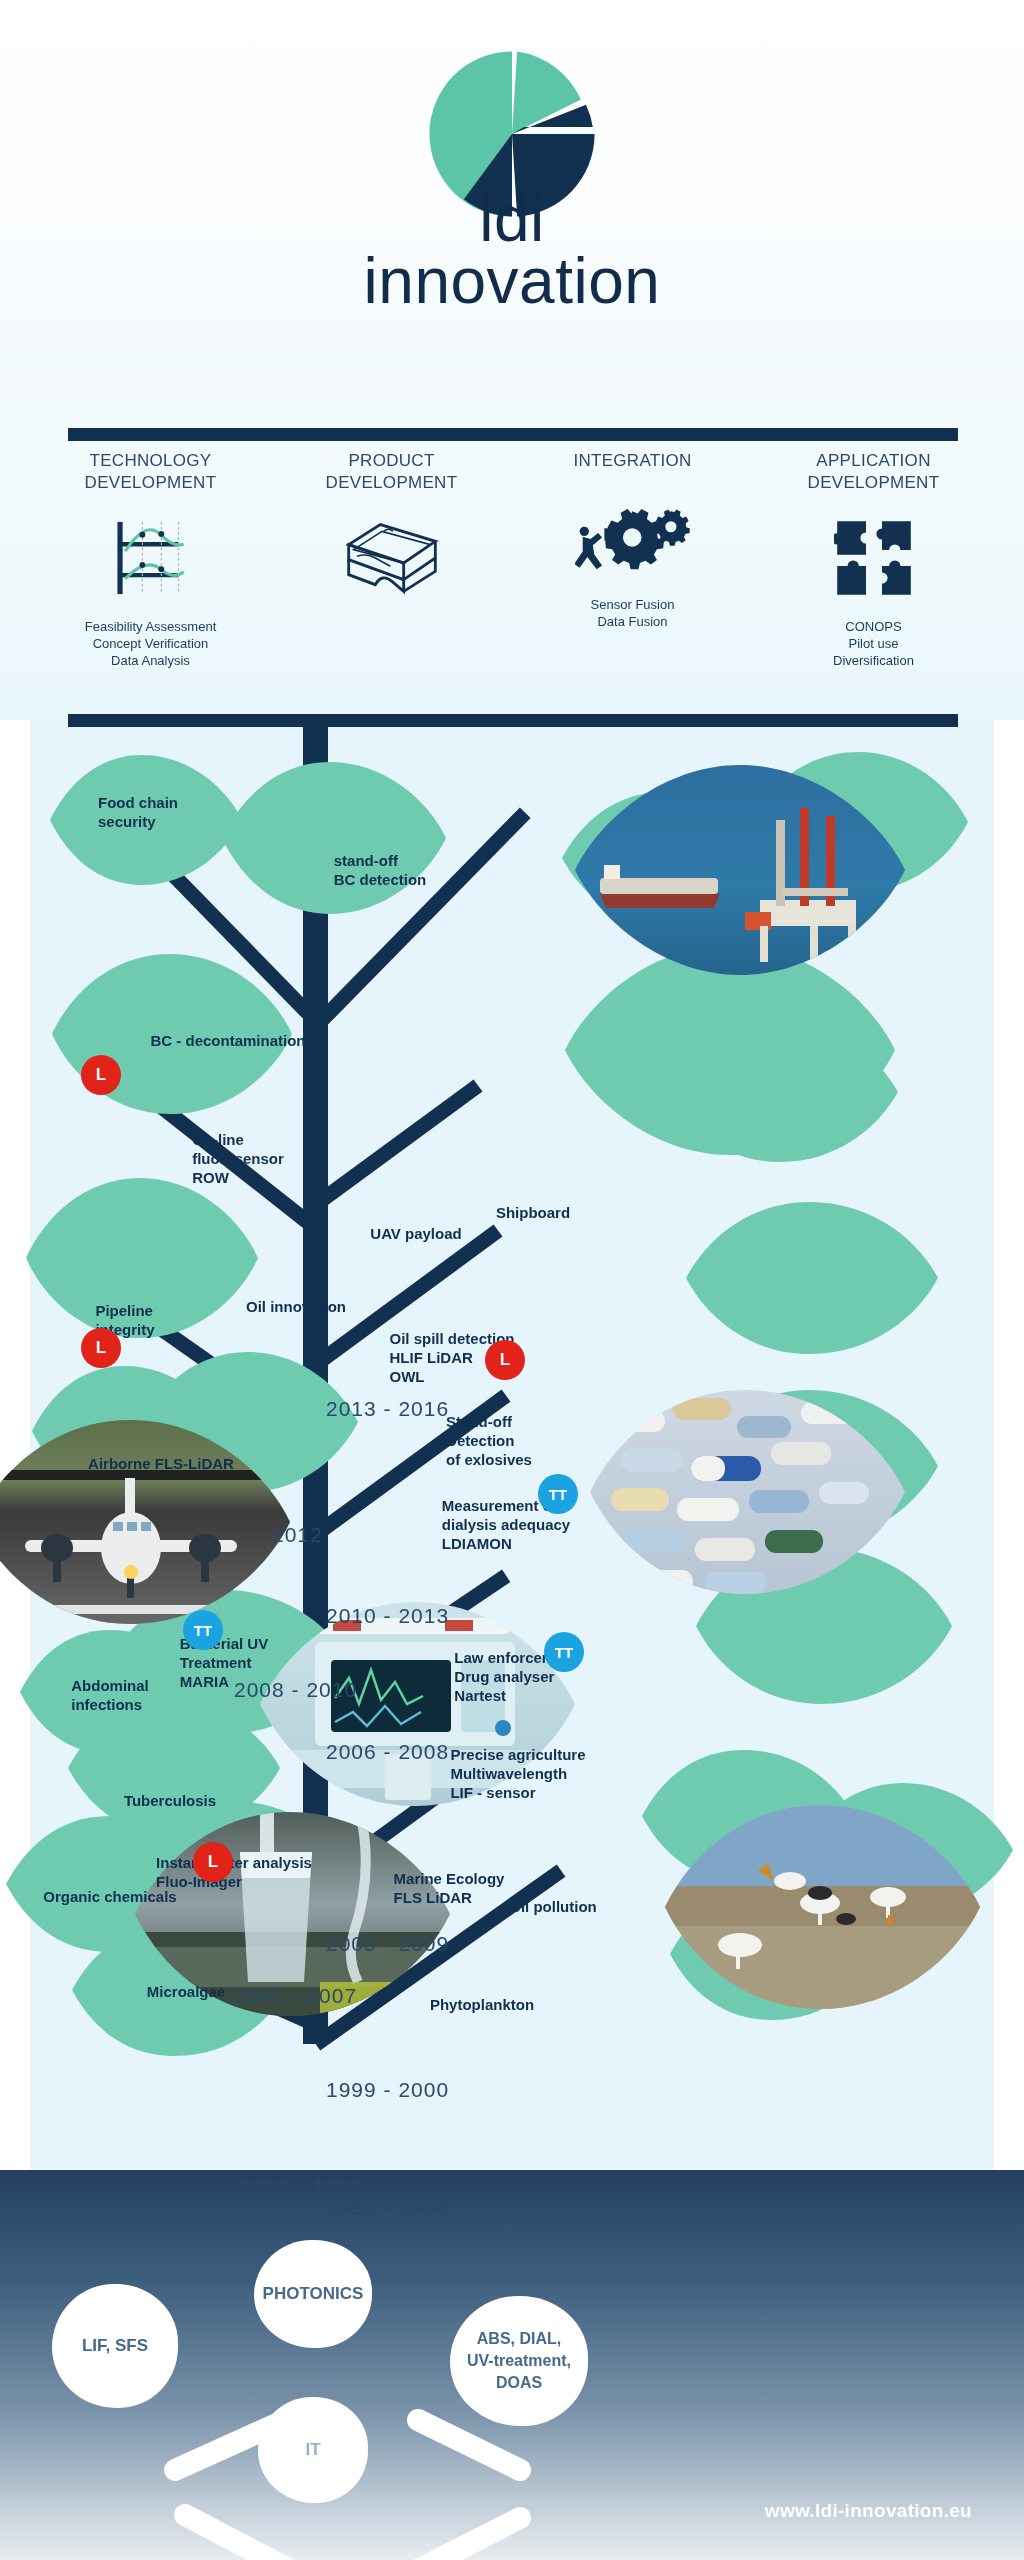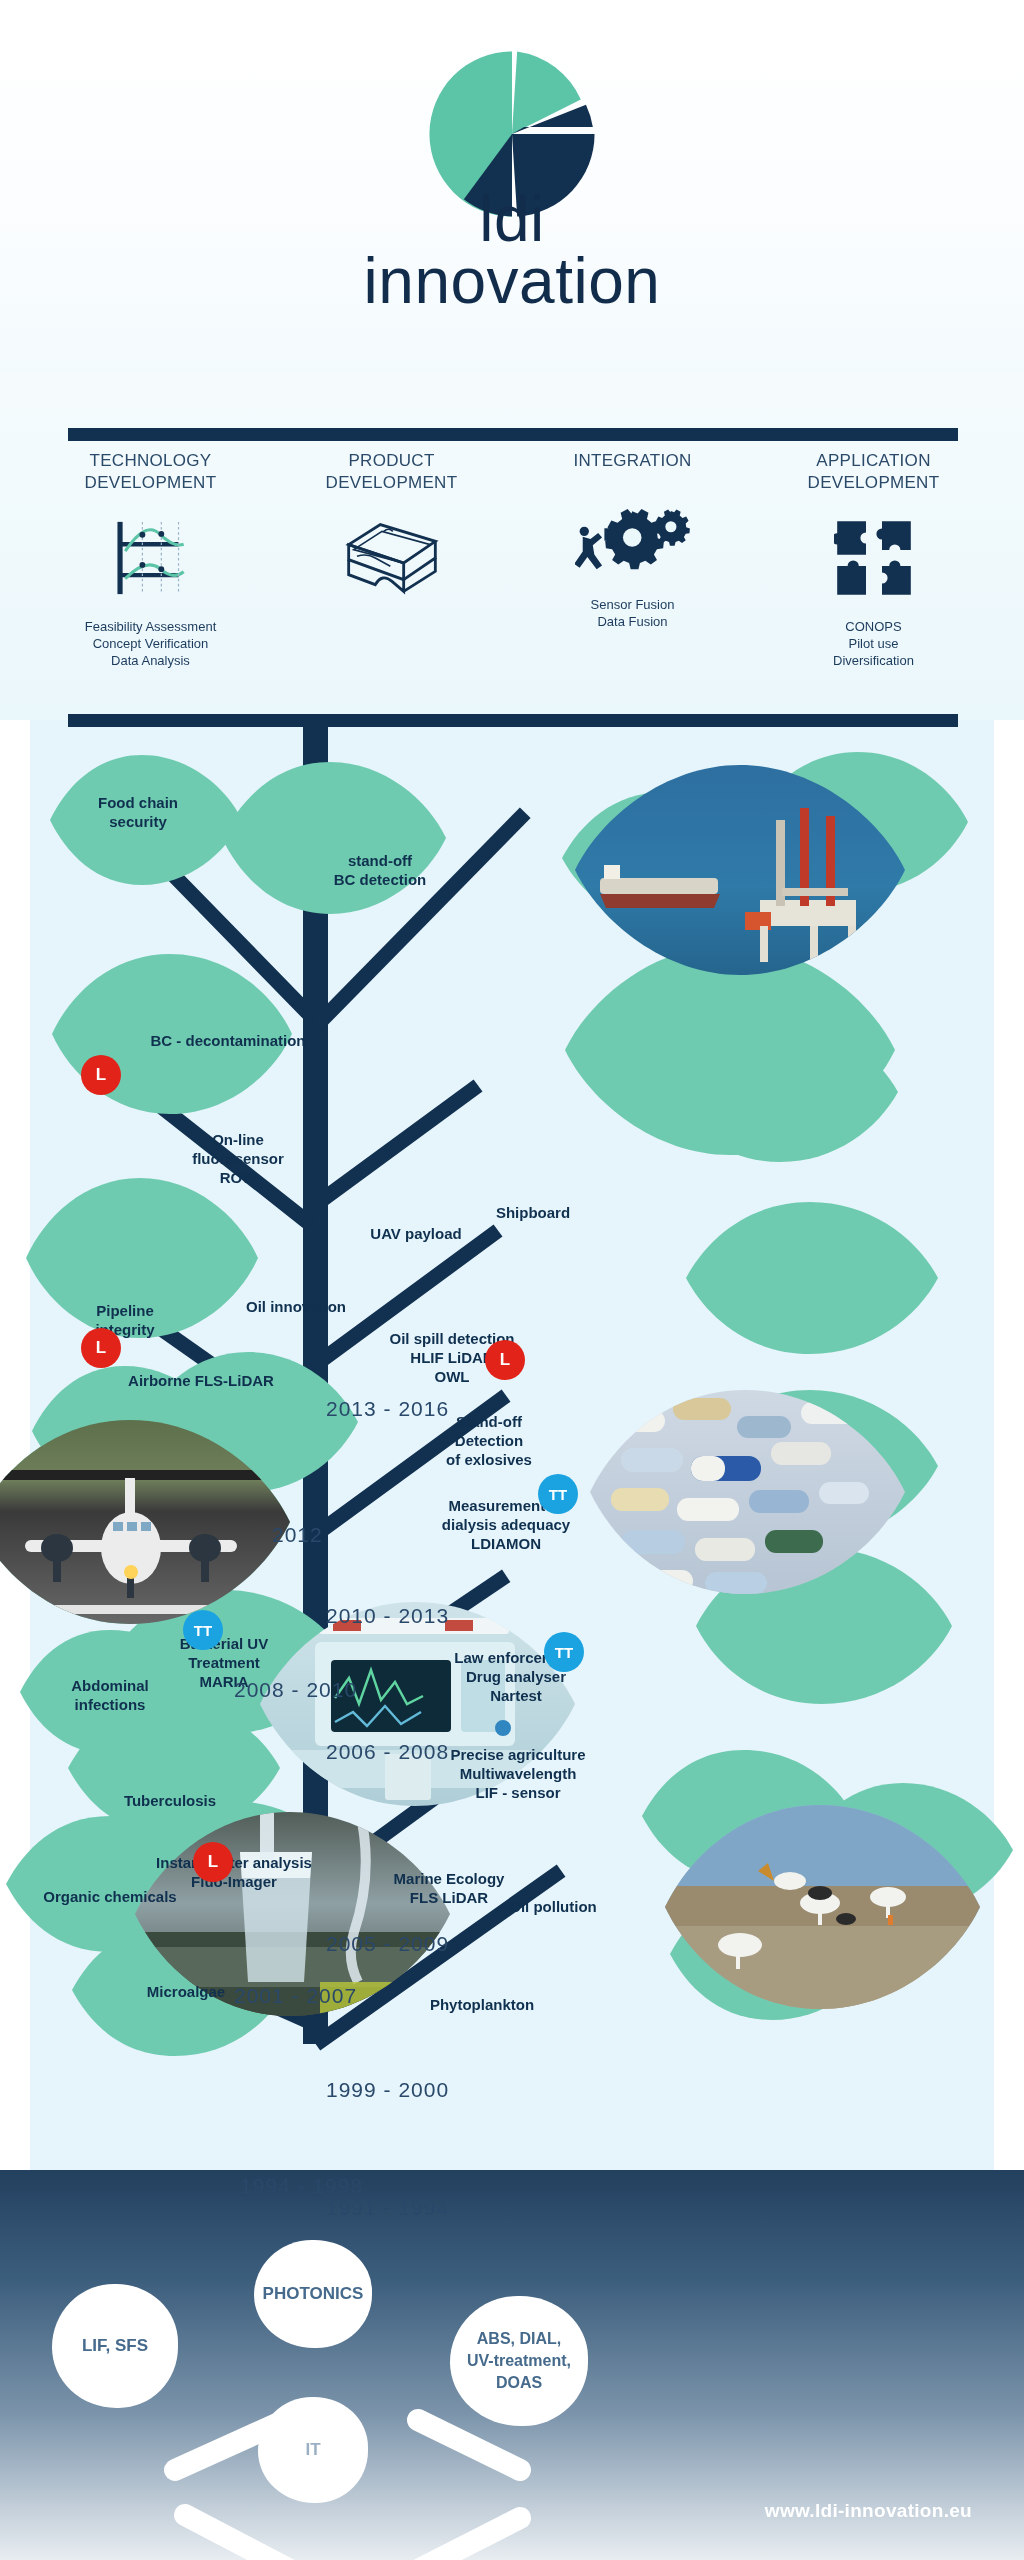--- a/index.html
+++ b/index.html
@@ -39,21 +39,21 @@
   
   .cols { position:absolute; left:30px; top:450px; width:964px; height:260px; display:flex; }
   .col { flex:1; text-align:center; padding:0 8px; }
   .col-title { font-size:17px; color:#2b4a69; line-height:22px; letter-spacing:.3px; }
   .col-icon { height:92px; margin-top:18px; display:flex; align-items:center; justify-content:center; }
   .col-sub { margin-top:14px; font-size:13px; font-weight:normal; color:#1b3a5c; line-height:17px; }
 
   
   .tree-svg { position:absolute; left:0; top:700px; width:1024px; height:1490px; }
 
-  .leaf-label { position:absolute; text-align:center; color:#10304f;
+  .leaf-label { position:absolute; color:#10304f;
                 font-size:15px; font-weight:bold; line-height:19px;
                 transform:translate(-50%,-50%); pointer-events:none; }
 
   .year { position:absolute; color:#29486a; font-size:21px; font-weight:400;
           letter-spacing:1px; transform:translateY(-50%); white-space:nowrap; }
 
   .badge { position:absolute; border-radius:50%; display:flex; align-items:center;
            justify-content:center; color:#fff; font-weight:bold; font-size:17px;
            transform:translate(-50%,-50%); }
   .badge.L  { width:40px; height:40px; background:#e2231a; }
@@ -423,21 +423,21 @@
     </g>
 
   </svg>
 
   <div class="leaf-label" style="left:138px;  top:812px;">Food chain<br>security</div>
   <div class="leaf-label" style="left:380px;  top:870px;">stand-off<br>BC detection</div>
   <div class="leaf-label" style="left:228px;  top:1040px;">BC - decontamination</div>
   <div class="leaf-label" style="left:238px;  top:1158px;">On-line<br>fluorosensor<br>ROW</div>
   <div class="leaf-label" style="left:125px;  top:1320px;">Pipeline<br>integrity</div>
   <div class="leaf-label" style="left:296px;  top:1306px;">Oil innovation</div>
-  <div class="leaf-label" style="left:161px;  top:1380px;margin-left:40px;">Airborne FLS-LiDAR</div>
+  <div class="leaf-label" style="left:161px;  top:1463px;">Airborne FLS-LiDAR</div>
   <div class="leaf-label" style="left:110px;  top:1695px;">Abdominal<br>infections</div>
   <div class="leaf-label" style="left:224px;  top:1662px;">Bacterial UV<br>Treatment<br>MARIA</div>
   <div class="leaf-label" style="left:170px;  top:1800px;">Tuberculosis</div>
   <div class="leaf-label" style="left:110px;  top:1896px;">Organic chemicals</div>
   <div class="leaf-label" style="left:234px;  top:1872px;">Instant water analysis<br>Fluo-Imager</div>
   <div class="leaf-label" style="left:174px;  top:1991px;padding-left:24px;">Microalgae</div>
 
   <div class="leaf-label" style="left:416px;  top:1233px;">UAV payload</div>
   <div class="leaf-label" style="left:533px;  top:1212px;">Shipboard</div>
   <div class="leaf-label" style="left:452px;  top:1357px;">Oil spill detection<br>HLIF LiDAR<br>OWL</div>

